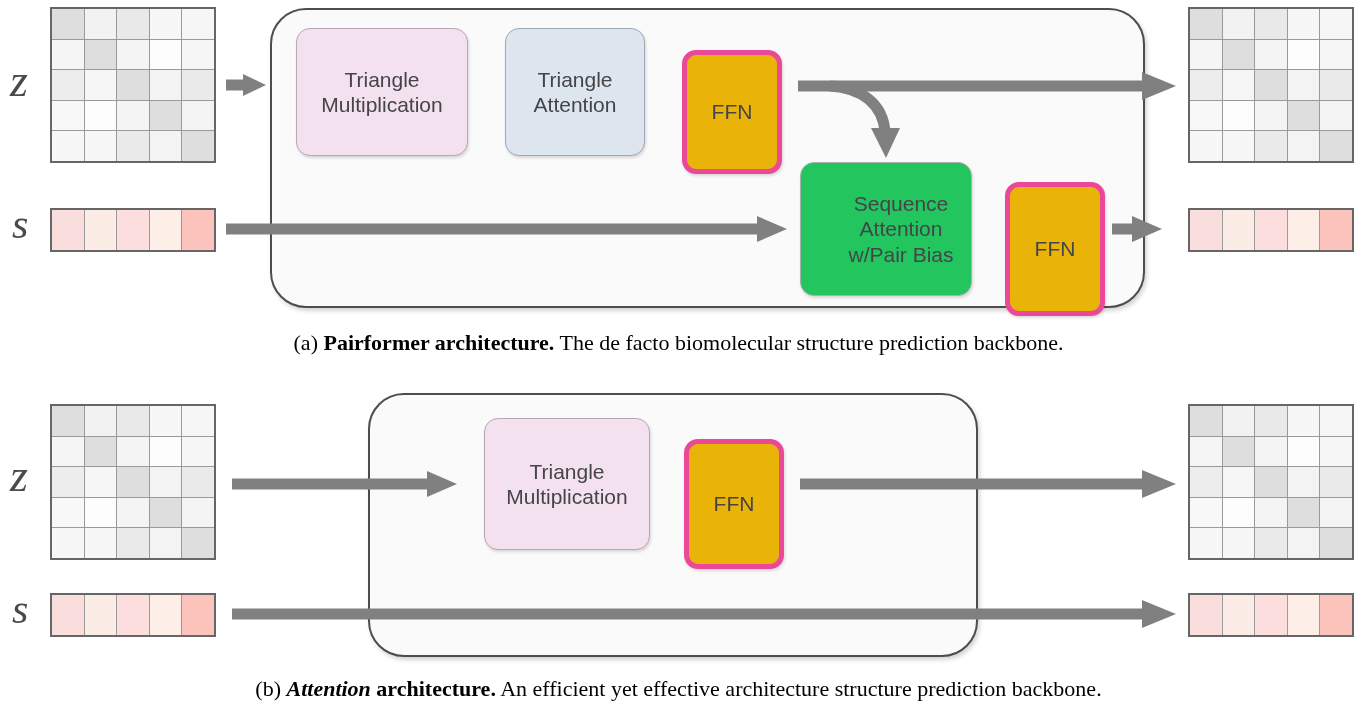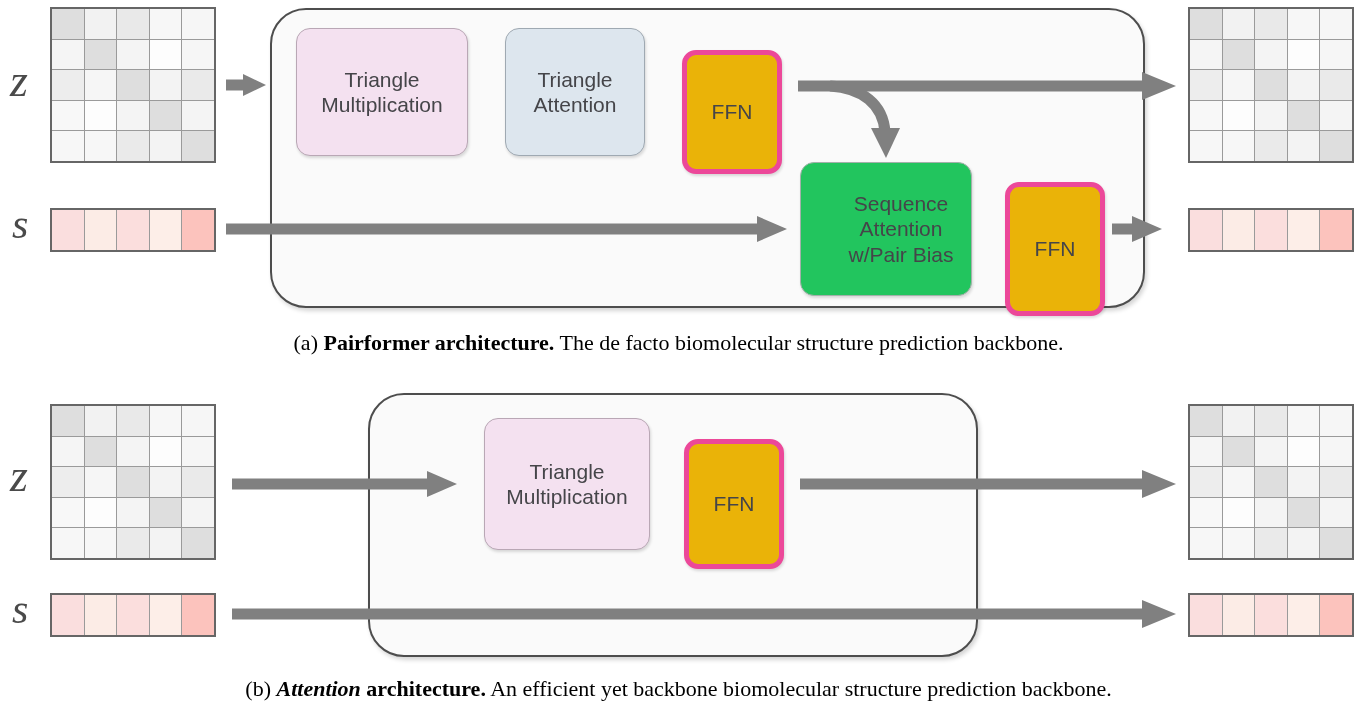--- a/index.html
+++ b/index.html
@@ -317,14 +317,14 @@
   <div class="vector" id="b-out-vec" style="left:1188px; top:208px; width:166px; height:44px;">
       <div class="cell" style="background: rgb(250, 222, 222);"></div>
       <div class="cell" style="background: rgb(252, 236, 230);"></div>
       <div class="cell" style="background: rgb(251, 222, 221);"></div>
       <div class="cell" style="background: rgb(253, 238, 232);"></div>
       <div class="cell" style="background: rgb(252, 195, 189);"></div>
     </div>
 </div>
 
 <div class="caption" style="top:676px;">
-  <span>(b) </span><span class="bi">Attention</span><b> architecture.</b><span> An efficient yet backbone biomolecular structure prediction backbone.</span>
+  <span>(b) </span><span class="bi">Attention</span><b> architecture.</b><span> An efficient yet effective architecture structure prediction backbone.</span>
 </div>
 
 </body></html>

